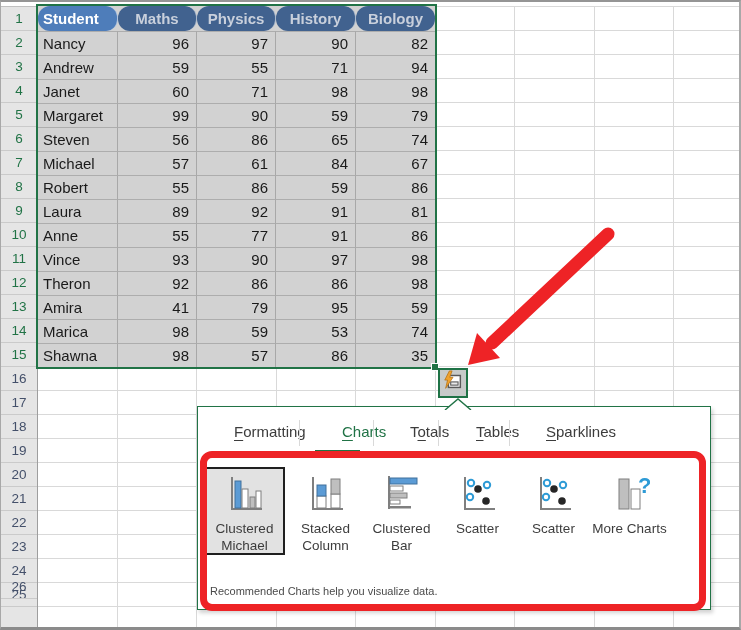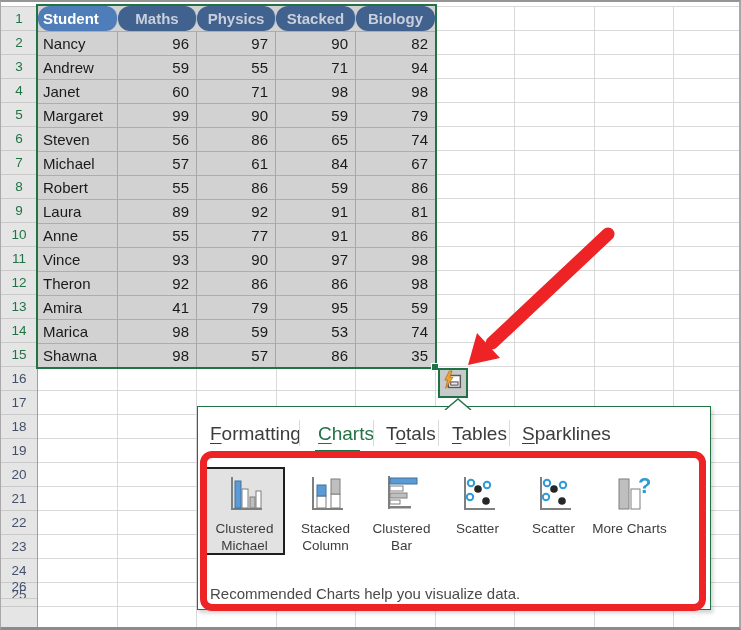--- a/index.html
+++ b/index.html
@@ -63,39 +63,40 @@
     display:flex; align-items:center; justify-content:center;
   }
   
   #qa-popup {
     position:absolute; left:196px; top:404px; width:514px; height:204px; z-index:4;
     background:#ffffff; border:1px solid #217346;
     box-shadow:2px 3px 4px rgba(0,0,0,0.18);
   }
   #qa-notch { position:absolute; left:443px; top:394px; z-index:5; }
   .qa-tab {
-    position:absolute; top:16px; font-size:19px; color:#3c3c3c; cursor:pointer;
+    position:absolute; top:16px; font-size:15px; color:#3c3c3c; cursor:pointer;
     white-space:nowrap;
+    margin-left:24px;
   }
   .qa-tab u { text-decoration:underline; text-underline-offset:2.5px; }
   .qa-tab.active { color:#217346; }
   #tab-underline { position:absolute; left:117px; top:43px; width:45px; height:2.5px; background:#217346; }
   .tab-div { position:absolute; top:13px; width:1px; height:26px; background:#d9d9d9; }
   .chart-tile {
     position:absolute; top:60px; width:81px; height:88px; cursor:pointer;
     display:flex; flex-direction:column; align-items:center; padding-top:5px;
     border:2px solid transparent;
   }
   .chart-tile.selected { border:2px solid #1f1f1f; background:#e2e2e2; }
   .tile-label {
     margin-top:2px; font-size:13.5px; line-height:17px; color:#3d3d3d;
     text-align:center; width:76px;
   }
   #qa-footer {
-    position:absolute; left:12px; top:178px; font-size:15px; color:#4a4a4a;
+    position:absolute; left:12px; top:178px; font-size:11px; color:#4a4a4a;
   }
   
   #red-box {
     position:absolute; left:199px; top:449px; width:506px; height:160px; z-index:8;
     border:7px solid #ee2326; border-radius:12px; pointer-events:none;
   }
   #arrow-svg { position:absolute; left:455px; top:215px; z-index:9; pointer-events:none; }
 </style>
 </head>
 <body>
@@ -130,21 +131,21 @@
       <div class="row-num" style="top: 528px;">23</div>
       <div class="row-num" style="top: 552px;">24</div>
       <div class="row-num" style="top: 576px;">25</div>
       <div class="row-num" style="top: 568px;">26</div>
     </div>
 
   <div id="sel-table">
       <div class="hc active">Student</div>
       <div class="hc">Maths</div>
       <div class="hc">Physics</div>
-      <div class="hc">Stacked</div>
+      <div class="hc">History</div>
       <div class="hc last">Biology</div>
       <div class="dc name">Nancy</div>
       <div class="dc num">96</div>
       <div class="dc num">97</div>
       <div class="dc num">90</div>
       <div class="dc num last">82</div>
       <div class="dc name">Andrew</div>
       <div class="dc num">59</div>
       <div class="dc num">55</div>
       <div class="dc num">71</div>

